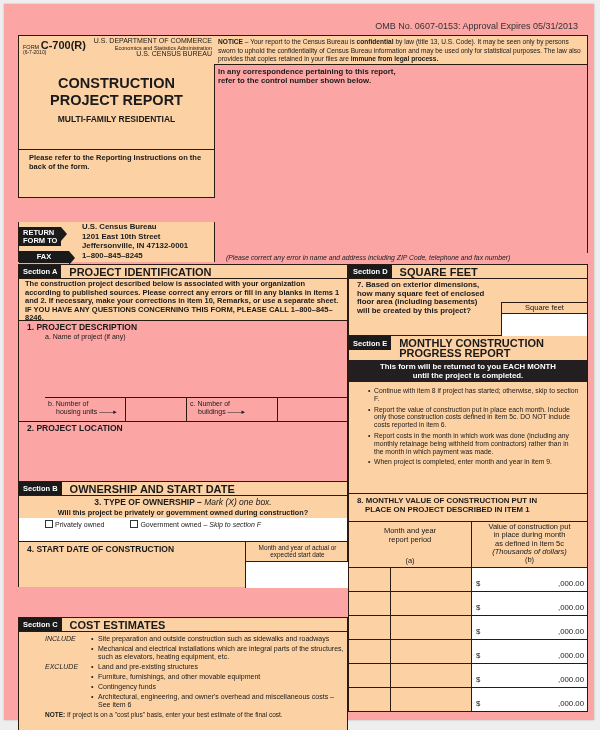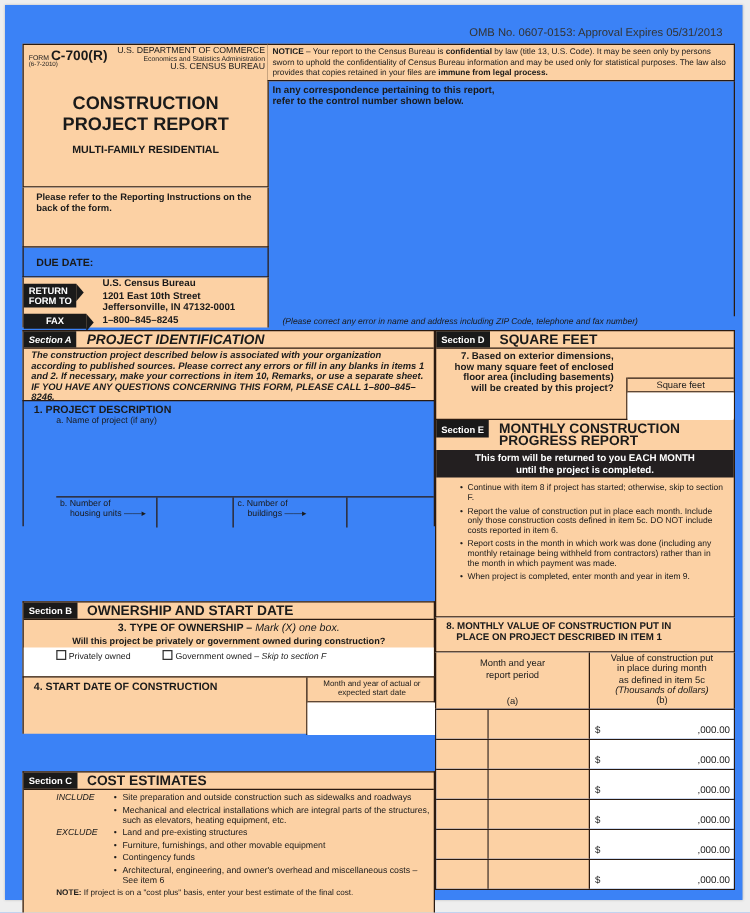--- a/index.html
+++ b/index.html
@@ -1,18 +1,18 @@
 <!DOCTYPE html>
 <html><head>
 <meta charset="utf-8">
 <style>
   * { box-sizing: border-box; margin: 0; padding: 0; }
   html, body { width: 600px; height: 730px; overflow: hidden; background: #eeeeee; }
   body { font-family: "Liberation Sans", sans-serif; color: #1a1a1a; position: relative; }
-  .page { position: absolute; left: 4px; top: 4px; width: 590px; height: 716px; background: #3b82f6; box-shadow: 0 0 2px #bbb; }
+  .page { position: absolute; left: 4px; top: 4px; width: 590px; height: 716px; background: #fca5a5; box-shadow: 0 0 2px #bbb; }
   .abs { position: absolute; }
   .peach { background: #fcd1a4; }
   .bl { border-left: 1.5px solid #2a1a10; }
   .br { border-right: 1.5px solid #2a1a10; }
   .bt { border-top: 1.5px solid #2a1a10; }
   .bb { border-bottom: 1.5px solid #2a1a10; }
   .thin-b { border-bottom: 1px solid #2a1a10; }
   .omb { right: 16px; top: 17px; font-size: 9px; color: #333; }
 
   .form-id { left: 14px; top: 31px; width: 197px; height: 115px; }
@@ -34,21 +34,21 @@
   .ret { left: 14px; top: 218px; width: 197px; height: 40px; }
   .tag { position: absolute; background: #1a1a1a; color: #fff; font-weight: bold; font-size: 7.5px; line-height: 7.5px; padding: 2px 4px; }
   .tag::after { content: ""; position: absolute; right: -6px; top: 0; border-top: 7px solid transparent; border-bottom: 7px solid transparent; border-left: 6px solid #1a1a1a; }
   .addr { position: absolute; left: 63px; top: 0; font-weight: bold; font-size: 7.8px; line-height: 9.5px; }
   .correct-note { left: 222px; top: 250px; font-style: italic; font-size: 6.8px; }
 
   .sec-head { height: 14px; display: flex; align-items: center; }
   .sec-tag { background: #1a1a1a; color: #fff; font-weight: bold; font-size: 7.5px; padding: 0 4px; height: 100%; display: flex; align-items: center; margin-right: 8px; }
   .sec-title { font-weight: bold; font-size: 11px; }
 
-  .secA { left: 14px; top: 260px; width: 330px; height: 56px; font-style: italic; }
+  .secA { left: 14px; top: 260px; width: 330px; height: 56px; }
   .secA .body { font-weight: bold; font-size: 7.5px; line-height: 8.5px; padding: 1px 6px; }
   .pd { left: 14px; top: 316px; width: 330px; height: 101px; }
   .pd .h { font-weight: bold; font-size: 8.5px; padding: 1px 8px; }
   .pd .a { font-size: 7px; padding-left: 26px; }
   .pd .row { position: absolute; left: 26px; right: 0; top: 76px; height: 25px; border-top: 1px solid #2a1a10; display: flex; }
   .cell { font-size: 7px; line-height: 7.5px; padding: 2px 3px; position: relative; }
   .cell .arrow { font-size: 7px; }
   .pl { left: 14px; top: 417px; width: 330px; height: 60px; }
   .pl .h { font-weight: bold; font-size: 8.5px; padding: 1px 8px; }
 
@@ -68,21 +68,21 @@
 
   .secC { left: 14px; top: 613px; width: 330px; height: 123px; }
   .secC .inc { position: relative; font-size: 7px; line-height: 8px; }
   .secC .lab { position: absolute; left: 26px; font-style: italic; font-size: 7px; }
   .secC ul { list-style: none; padding-left: 72px; }
   .secC li { position: relative; padding-left: 7px; margin-bottom: 2px; }
   .secC li::before { content: "•"; position: absolute; left: 0; }
   .secC .note { font-size: 6.5px; padding-left: 26px; margin-top: 1px; }
 
   .secD { left: 344px; top: 260px; width: 240px; height: 72px; }
-  .secD .q7 { font-weight: bold; font-size: 7.8px; line-height: 8.6px; padding: 2px 8px; width: 150px; text-align: right; }
+  .secD .q7 { font-weight: bold; font-size: 7.8px; line-height: 8.6px; padding: 2px 8px; width: 150px; }
   .secD .sf { position: absolute; right: 0; top: 37px; width: 86px; border-left: 1px solid #2a1a10; }
   .secD .sf .l { font-size: 7.5px; text-align: center; height: 12px; border-top: 1px solid #2a1a10; border-bottom: 1px solid #2a1a10; }
   .secD .sf .v { background: #fff; height: 22px; }
 
   .secE { left: 344px; top: 332px; width: 240px; height: 158px; }
   .secE .sec-head { height: 24px; align-items: flex-start; }
   .secE .sec-tag { height: 14px; margin-top: 0; }
   .secE .sec-title { line-height: 10px; padding-top: 2px; }
   .secE .banner { background: #231f20; color: #fff; font-weight: bold; font-size: 7.8px; text-align: center; line-height: 9px; padding: 2px 0; }
   .secE ul { list-style: none; padding: 5px 8px 0 20px; font-size: 6.8px; line-height: 7.8px; }
@@ -128,24 +128,20 @@
 
   <div class="abs corr br">
     <div>In any correspondence pertaining to this report,</div>
     <div>refer to the control number shown below.</div>
   </div>
 
   <div class="abs important peach bl br bb">
     <div class="t">Please refer to the Reporting Instructions on the back of the form.</div>
   </div>
 
-  <div class="abs due bl br bb">
-    <span>DUE DATE:</span>
-    <span></span>
-  </div>
 
   <div class="abs ret peach bl br">
     <div class="tag" style="left:0; top:5px;">
       <div>RETURN</div>
       <div>FORM TO</div>
     </div>
     <div class="addr">
       <div>U.S. Census Bureau</div>
       <div>1201 East 10th Street</div>
       <div>Jeffersonville, IN 47132-0001</div>
@@ -175,20 +171,23 @@
       </div>
       <div style="width:62px; border-left:1px solid #2a1a10; border-right:1px solid #2a1a10;"></div>
       <div class="cell" style="width:90px;">
         <div>c. Number of</div>
         <div style="padding-left:8px;"><span>buildings</span> <span class="arrow">——▸</span></div>
       </div>
       <div style="flex:1; border-left:1px solid #2a1a10;"></div>
     </div>
   </div>
 
+  <div class="abs pl bl br bt">
+    <div class="h">2.  PROJECT LOCATION</div>
+  </div>
 
   <div class="abs secB peach bl br bt">
     <div class="sec-head thin-b">
       <span class="sec-tag">Section B</span>
       <span class="sec-title">OWNERSHIP AND START DATE</span>
     </div>
     <div class="q3"><span>3.  TYPE OF OWNERSHIP – </span><i>Mark (X) one box.</i></div>
     <div class="q3b">Will this project be privately or government owned during construction?</div>
     <div class="opts">
       <label><span class="cb"></span><span>Privately owned</span></label>

